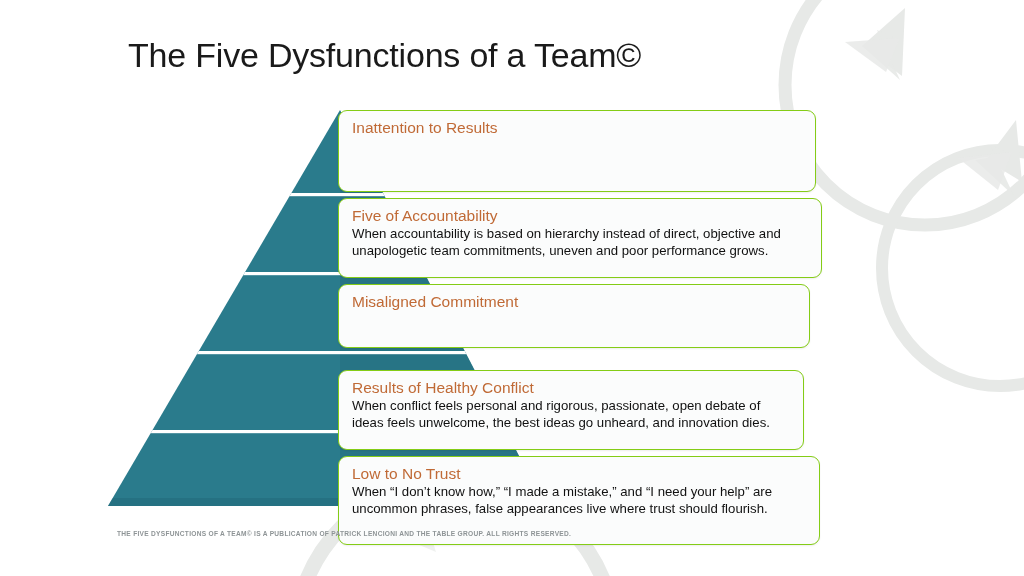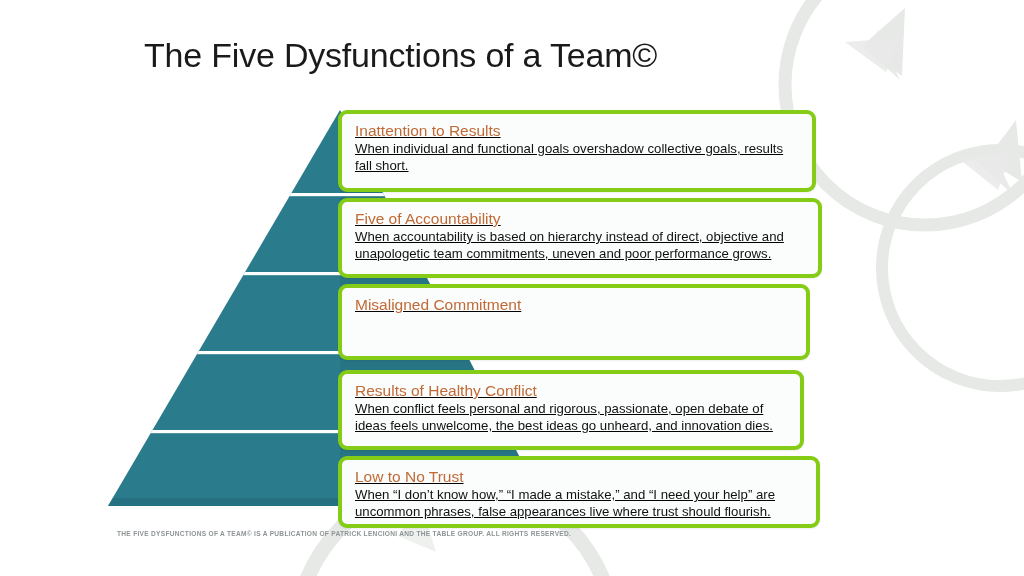--- a/index.html
+++ b/index.html
@@ -25,21 +25,21 @@
   #watermark {
     position: absolute;
     inset: 0;
     z-index: 0;
     pointer-events: none;
   }
 
   
   #title {
     position: absolute;
-    left: 144px;
+    left: 128px;
     top: 36px;
     font-size: 34px;
     font-weight: 400;
     color: #1a1a1a;
     letter-spacing: -0.2px;
     white-space: nowrap;
     z-index: 3;
     font-family: "Liberation Sans", sans-serif;
   }
 
@@ -59,48 +59,47 @@
     left: 338px;
     top: 110px;
     width: 478px;
     z-index: 2;
   }
   .row {
     position: absolute;
     left: 0;
     box-sizing: border-box;
     background: #fbfcfc;
-    border: 4px solid #84cc16;
+    border: 1px solid #84cc16;
     border-radius: 9px;
     box-shadow: 0 1px 2px rgba(0,0,0,0.07);
     padding: 7px 13px 8px 13px;
-    text-decoration: underline;
   }
   .row-title {
     color: #c06a36;
     font-size: 15.5px;
     line-height: 19px;
     font-weight: 400;
     margin-bottom: 1px;
     font-family: "Liberation Sans", sans-serif;
   }
   .row-desc {
     color: #111111;
     font-size: 13.2px;
     line-height: 16.6px;
     font-weight: 400;
     font-family: "Liberation Sans", sans-serif;
   }
 
   
   .r0 { top: 0px;   width: 478px; height: 82px; }
   .r1 { top: 88px;  width: 484px; height: 80px; }
-  .r2 { top: 174px; width: 472px; height: 76px; }
+  .r2 { top: 174px; width: 472px; height: 64px; }
   .r3 { top: 260px; width: 466px; height: 80px; }
-  .r4 { top: 346px; width: 482px; height: 72px; }
+  .r4 { top: 346px; width: 482px; height: 89px; }
 
   
   #footer {
     position: absolute;
     left: 117px;
     top: 530px;
     font-size: 6.6px;
     letter-spacing: 0.28px;
     color: #8e9496;
     font-weight: 700;
@@ -157,21 +156,20 @@
       <rect x="90" y="430" width="560" height="3.2" fill="#ffffff"></rect>
 
       <rect x="90" y="498" width="560" height="9" fill="#1e6575" opacity="0.45"></rect>
     </g>
   </svg>
 
   <div id="boxes">
 
     <div class="row r0">
       <div class="row-title">Inattention to Results</div>
-      <div class="row-desc">When individual and functional goals overshadow collective goals, results fall short.</div>
     </div>
 
     <div class="row r1">
       <div class="row-title">Five of Accountability</div>
       <div class="row-desc">When accountability is based on hierarchy instead of direct, objective and unapologetic team commitments, uneven and poor performance grows.</div>
     </div>
 
     <div class="row r2">
       <div class="row-title">Misaligned Commitment</div>
     </div>

